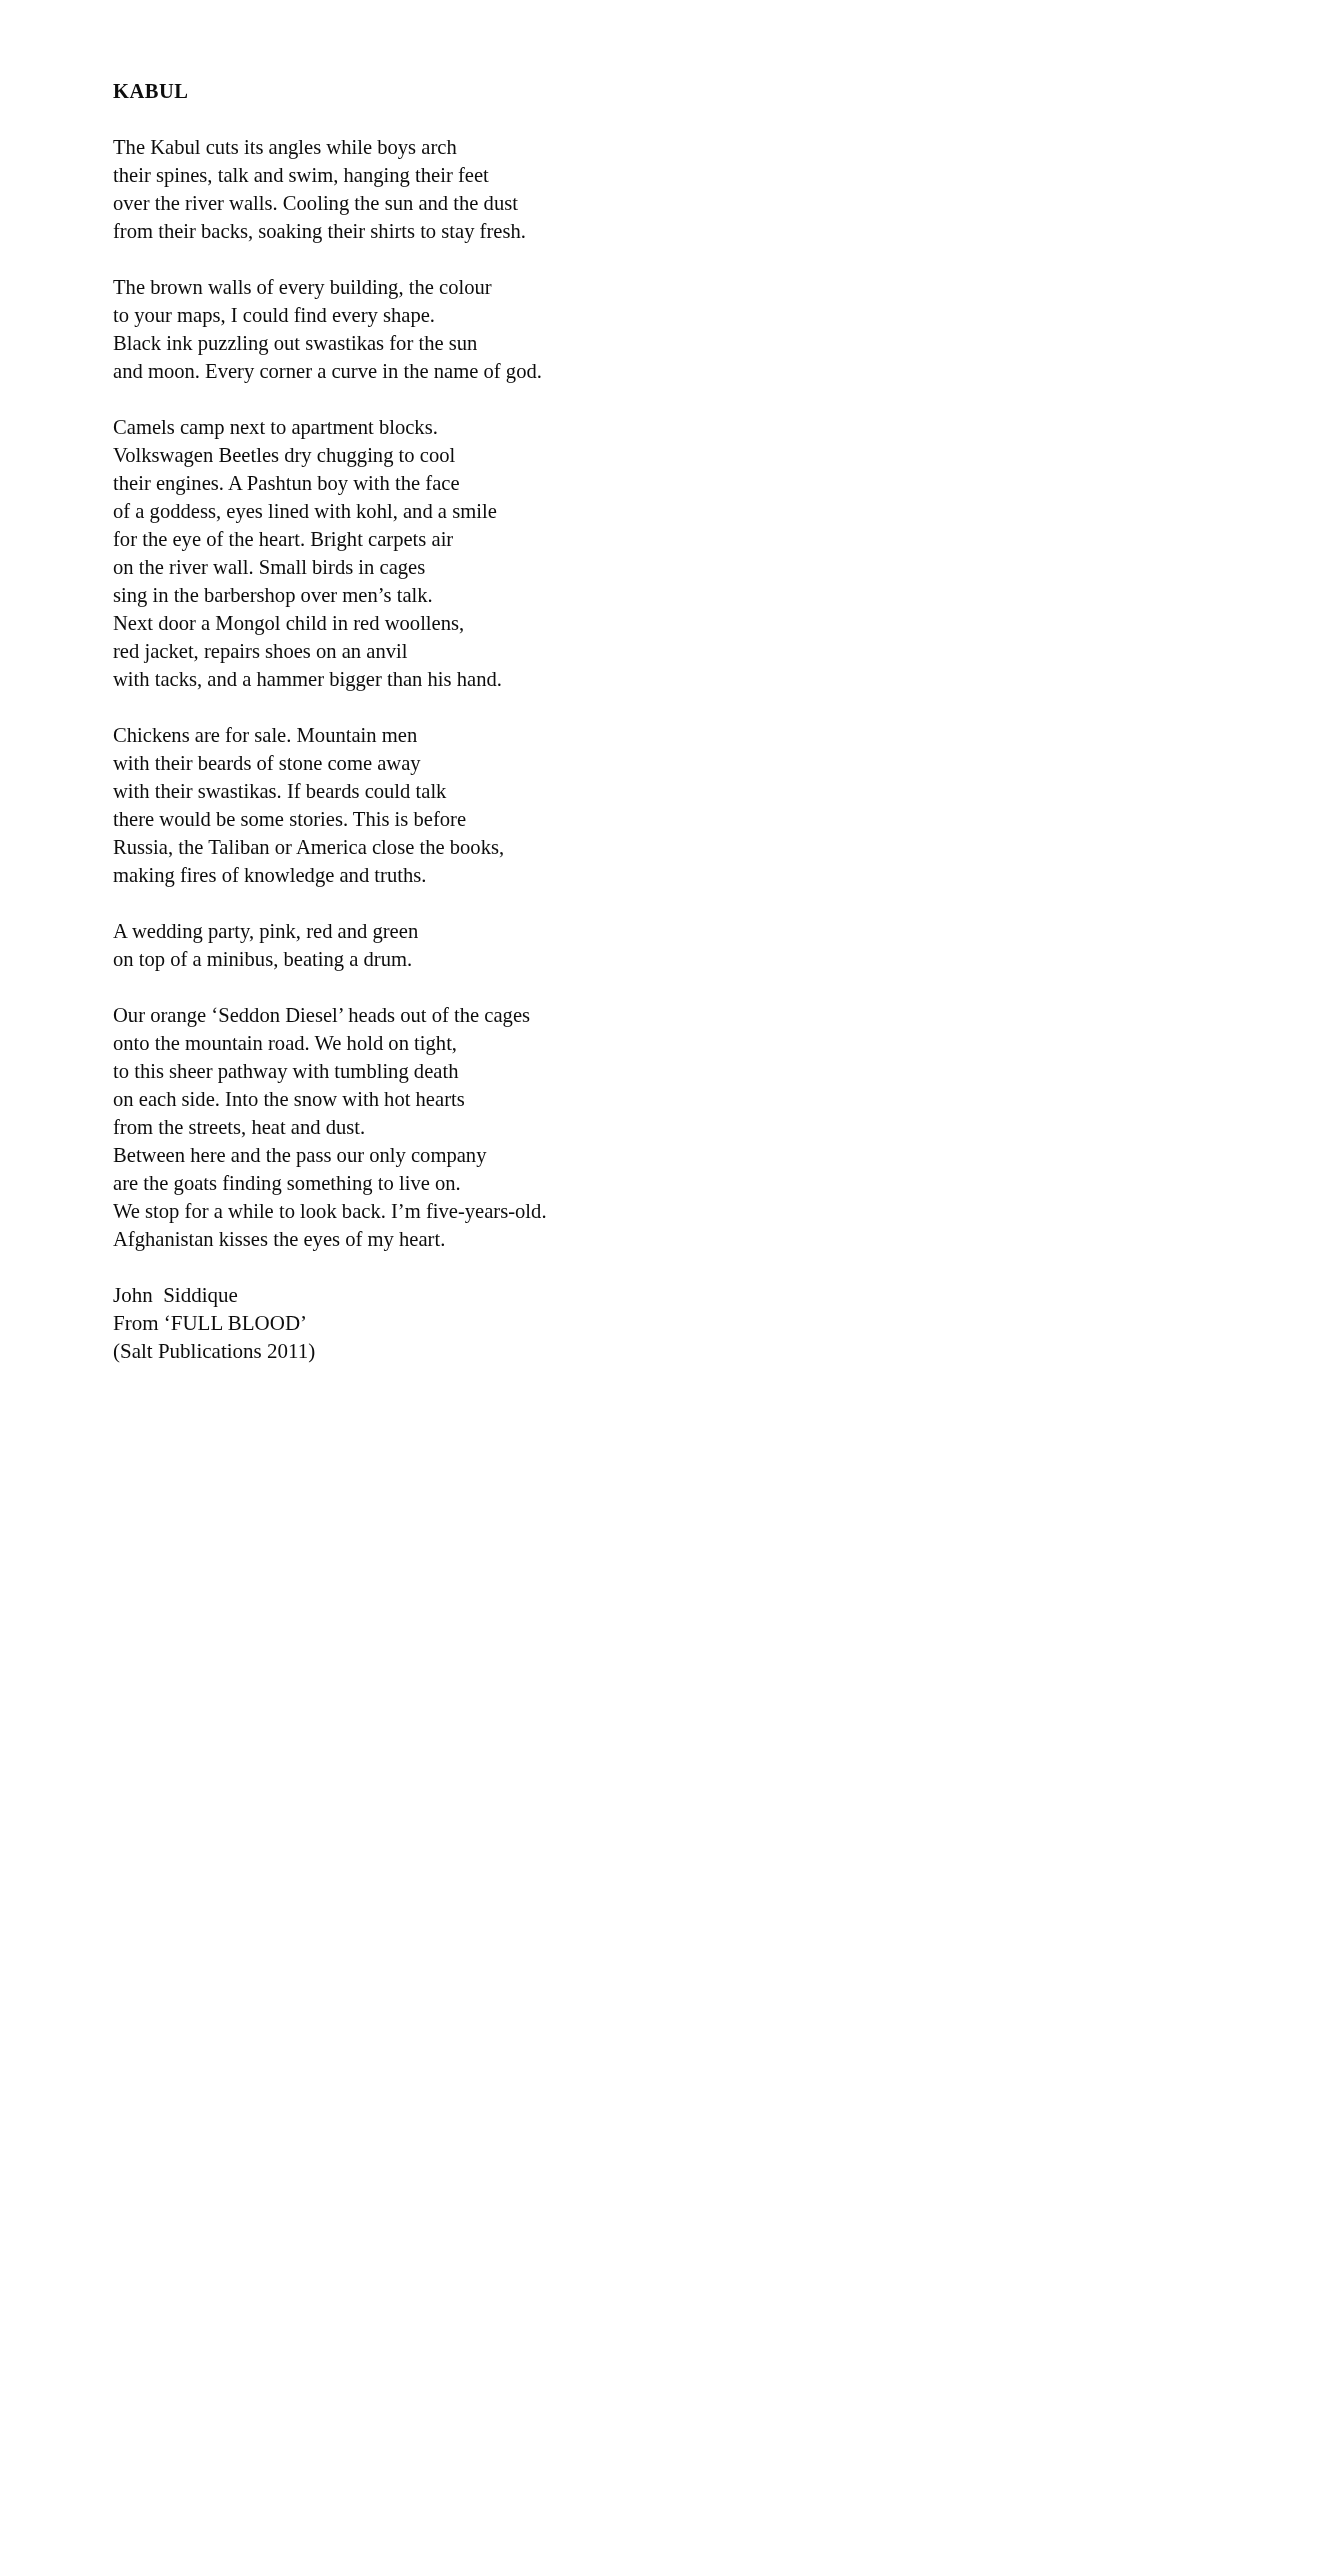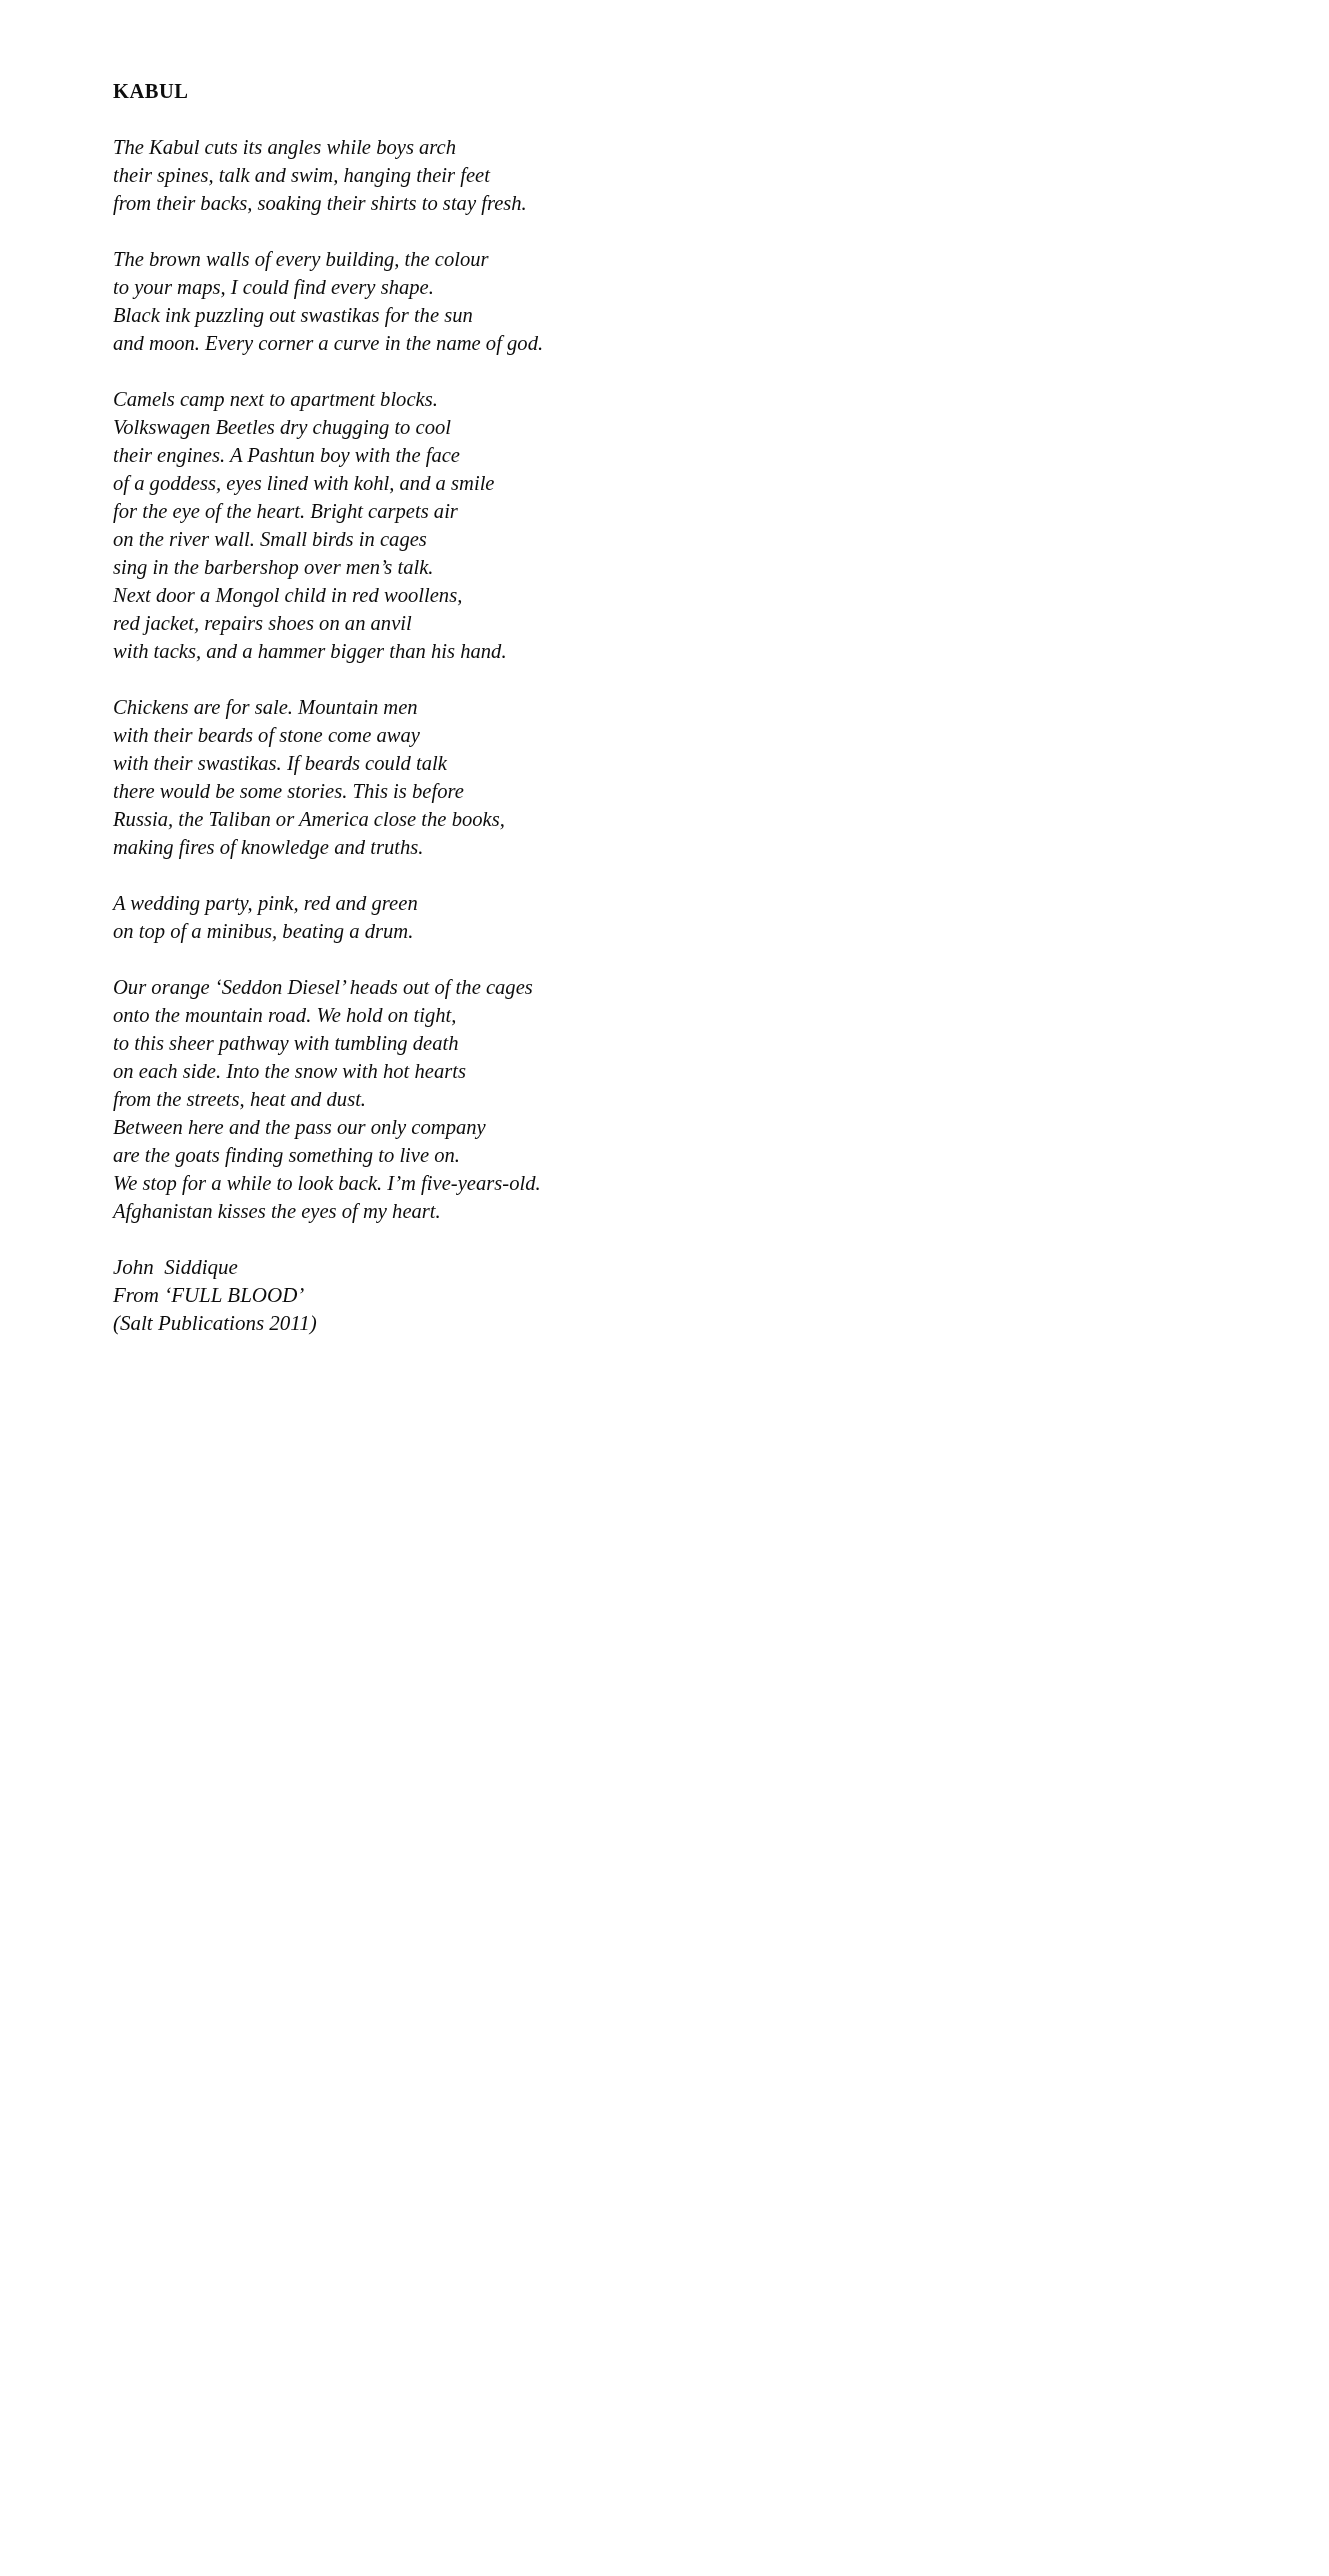--- a/index.html
+++ b/index.html
@@ -41,21 +41,20 @@
     font-weight: bold;
     font-size: 20.5px;
     letter-spacing: 0.5px;
     line-height: 1.0;
     margin: 0 0 0 0;
     padding: 0;
   }
   .stanza {
     margin: 0;
     padding: 0;
-    font-style: italic;
   }
   .stanza-gap {
     height: 28px;
   }
   .line {
     font-size: 20.6px;
     line-height: 28px;
     white-space: pre;
     margin: 0;
     padding: 0;
@@ -75,20 +74,21 @@
   <div id="sheet">
     <div id="poem-body">
 
       <div class="poem-title">KABUL</div>
 
       <div class="title-gap"></div>
 
       <div class="stanza">
         <div class="line">The Kabul cuts its angles while boys arch</div>
         <div class="line">their spines, talk and swim, hanging their feet</div>
+        <div class="line">over the river walls. Cooling the sun and the dust</div>
         <div class="line">from their backs, soaking their shirts to stay fresh.</div>
       </div>
 
       <div class="stanza-gap"></div>
 
       <div class="stanza">
         <div class="line">The brown walls of every building, the colour</div>
         <div class="line">to your maps, I could find every shape.</div>
         <div class="line">Black ink puzzling out swastikas for the sun</div>
         <div class="line">and moon. Every corner a curve in the name of god.</div>

